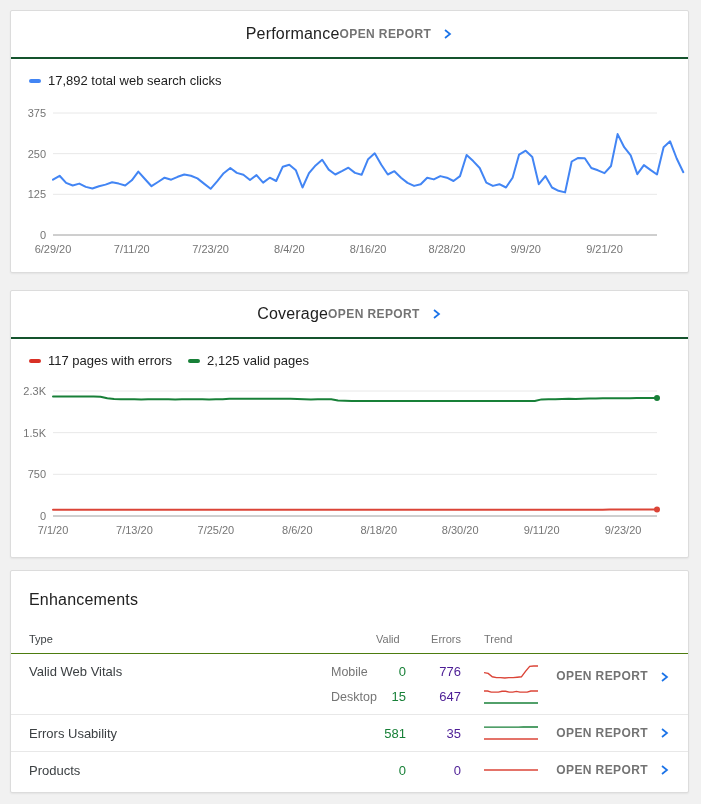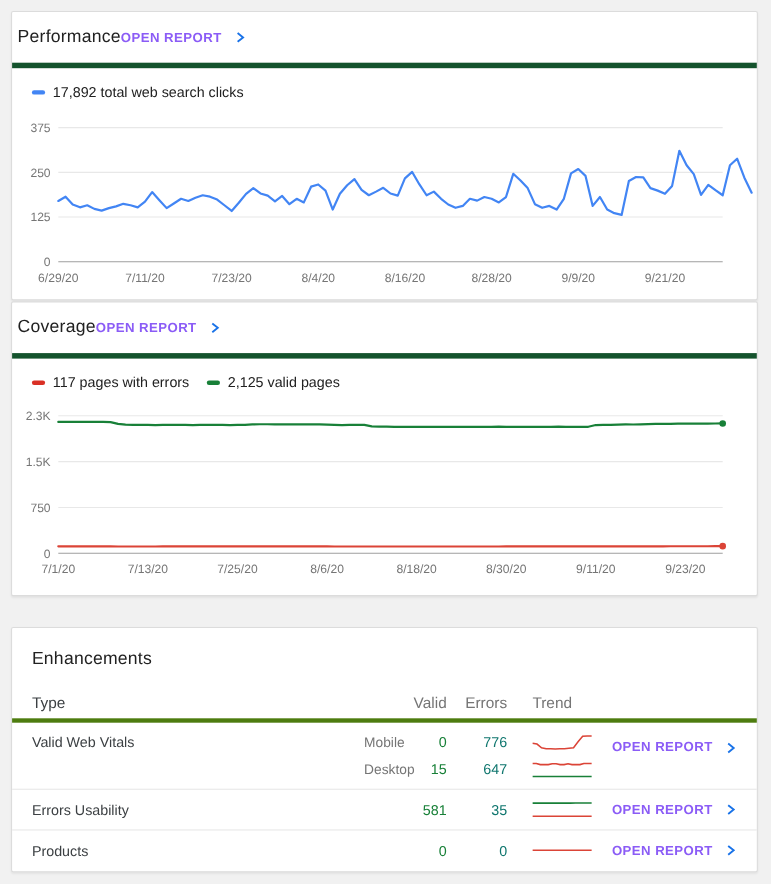--- a/index.html
+++ b/index.html
@@ -9,59 +9,59 @@
     font-family:"Liberation Sans", sans-serif;
     -webkit-font-smoothing:antialiased;
   }
   .page{position:relative;width:701px;height:804px;}
   .card{
     position:absolute;left:10px;width:679px;box-sizing:border-box;
     background:#ffffff;border:1px solid #dcdcdc;border-radius:2px;
     box-shadow:0 1px 2px rgba(0,0,0,0.06);
   }
   #card-perf{top:10px;height:263px;}
-  #card-cov{top:274px;height:268px;}
+  #card-cov{top:290px;height:268px;}
   #card-enh{top:570px;height:223px;}
 
   .card-header{
-    height:46px;display:flex;align-items:center;justify-content:flex-start;
-    padding:0 5px;border-bottom:5px solid #14532d;
+    height:46px;display:flex;align-items:center;justify-content:center;
+    padding:0 18px;border-bottom:2px solid #14532d;
   }
   h2{margin:0;font-size:16px;font-weight:400;color:#212121;letter-spacing:.2px;}
   .open-report{
     display:flex;align-items:center;gap:10px;cursor:pointer;
-    color:#8b5cf6;font-size:12px;font-weight:700;letter-spacing:.4px;text-decoration:none;
+    color:#737373;font-size:12px;font-weight:700;letter-spacing:.4px;text-decoration:none;
   }
   .chev{display:block;}
 
   .legend{display:flex;align-items:center;gap:16px;padding:13px 18px 0;height:17px;}
   .legend-item{display:flex;align-items:center;gap:7px;}
   .legend-marker{width:12px;height:4px;border-radius:2px;background:#999;}
   .legend-label{font-size:13px;color:#212121;}
 
   .chart{display:block;margin:8px 0 0 1px;}
   .axlab{font-size:11px;fill:#757575;}
 
   
   .enh-title{padding:20px 18px 0;}
   .g{
     display:grid;
     grid-template-columns:302px 45px 30px 55px 77px 1fr;
     padding:0 18px;align-items:center;
   }
-  .enh-head{margin-top:15px;height:29px;border-bottom:4px solid #4d7c0f;
-    font-size:14px;color:#757575;}
+  .enh-head{margin-top:15px;height:29px;border-bottom:1px solid #4d7c0f;
+    font-size:11px;color:#757575;}
   .enh-row{border-bottom:1px solid #e8e8e8;font-size:13px;}
   .enh-row.last{border-bottom:none;}
   .enh-row.single{height:36px;}
   .enh-row.cwv{padding-top:5px;padding-bottom:5px;grid-template-rows:25px 25px;}
   .cell-type{color:#3c4043;grid-column:1;}
   .cell-device{color:#757575;font-size:12.5px;grid-column:2;}
   .cell-valid{color:#188038;text-align:right;grid-column:3;}
-  .cell-errors{color:#0f766e;text-align:right;grid-column:4;}
+  .cell-errors{color:#4c1d95;text-align:right;grid-column:4;}
   .cell-trend{grid-column:5;padding-left:23px;line-height:0;}
   .cell-action{grid-column:6;display:flex;justify-content:flex-end;}
   .h-valid{grid-column:3;}
   .h-errors{text-align:right;grid-column:4;}
   .h-trend{grid-column:5;padding-left:23px;}
   .rowspan{grid-row:1/3;align-self:start;line-height:25px;}
   .r1{grid-row:1;}
   .r2{grid-row:2;}
   .cwv .cell-action{align-self:start;margin-top:5px;}
 </style>

